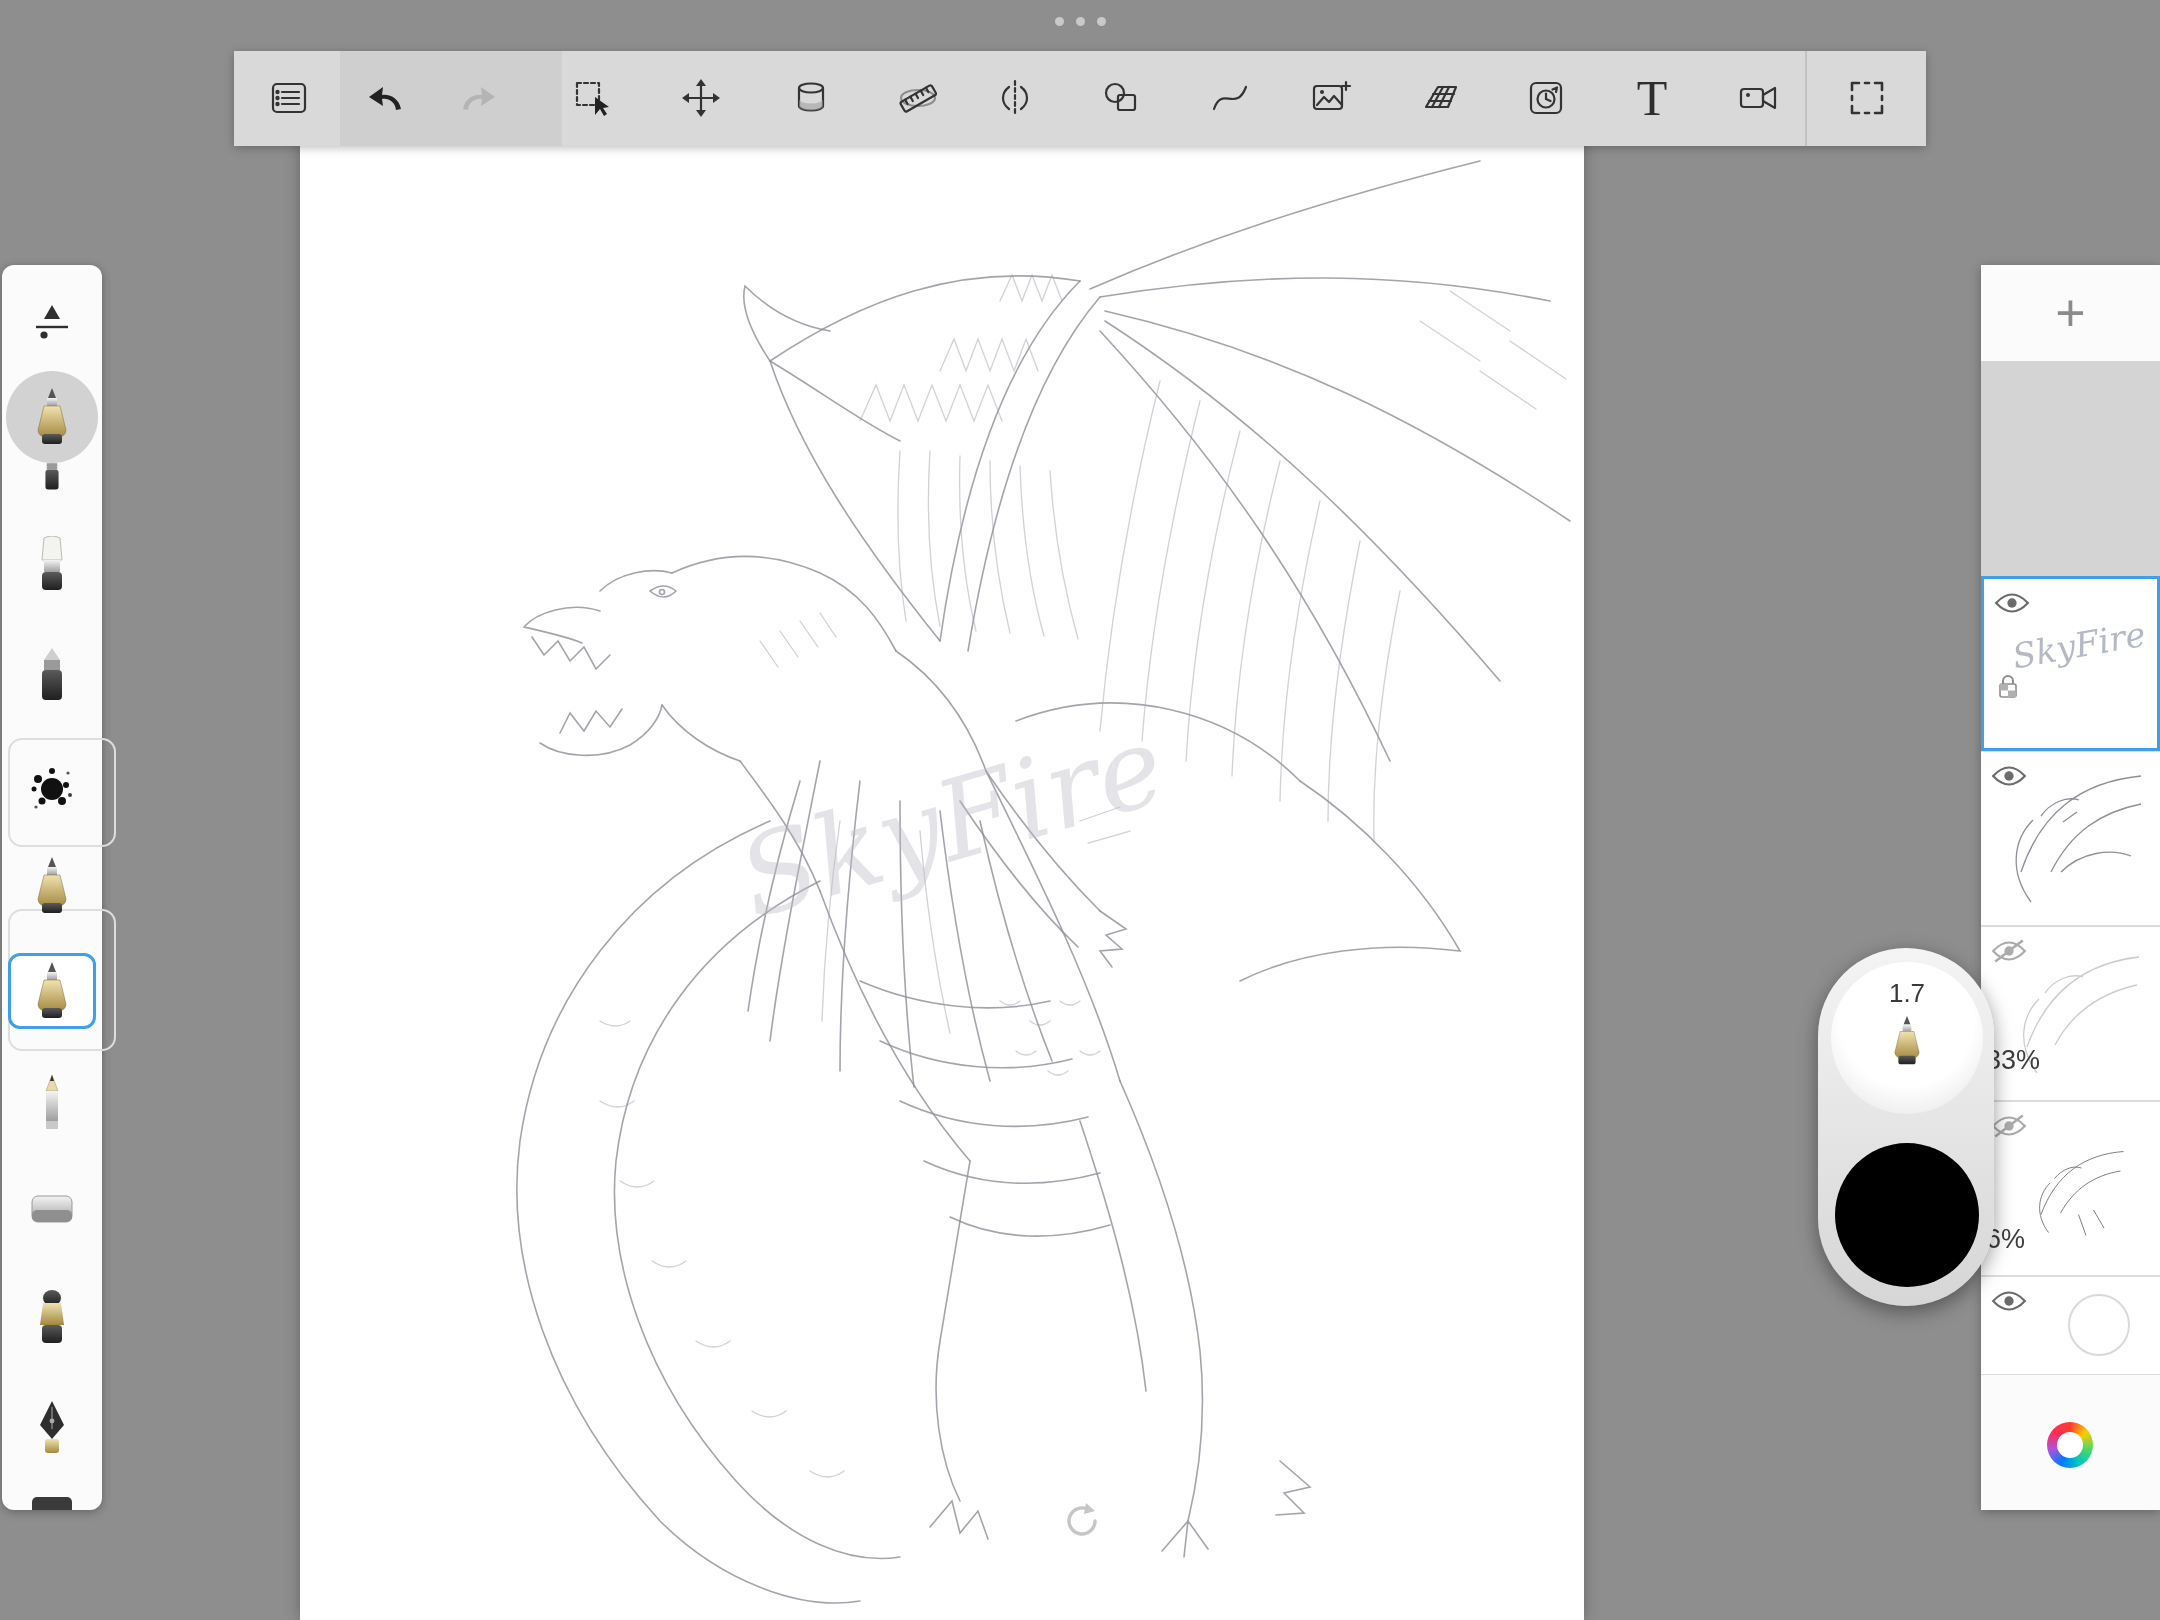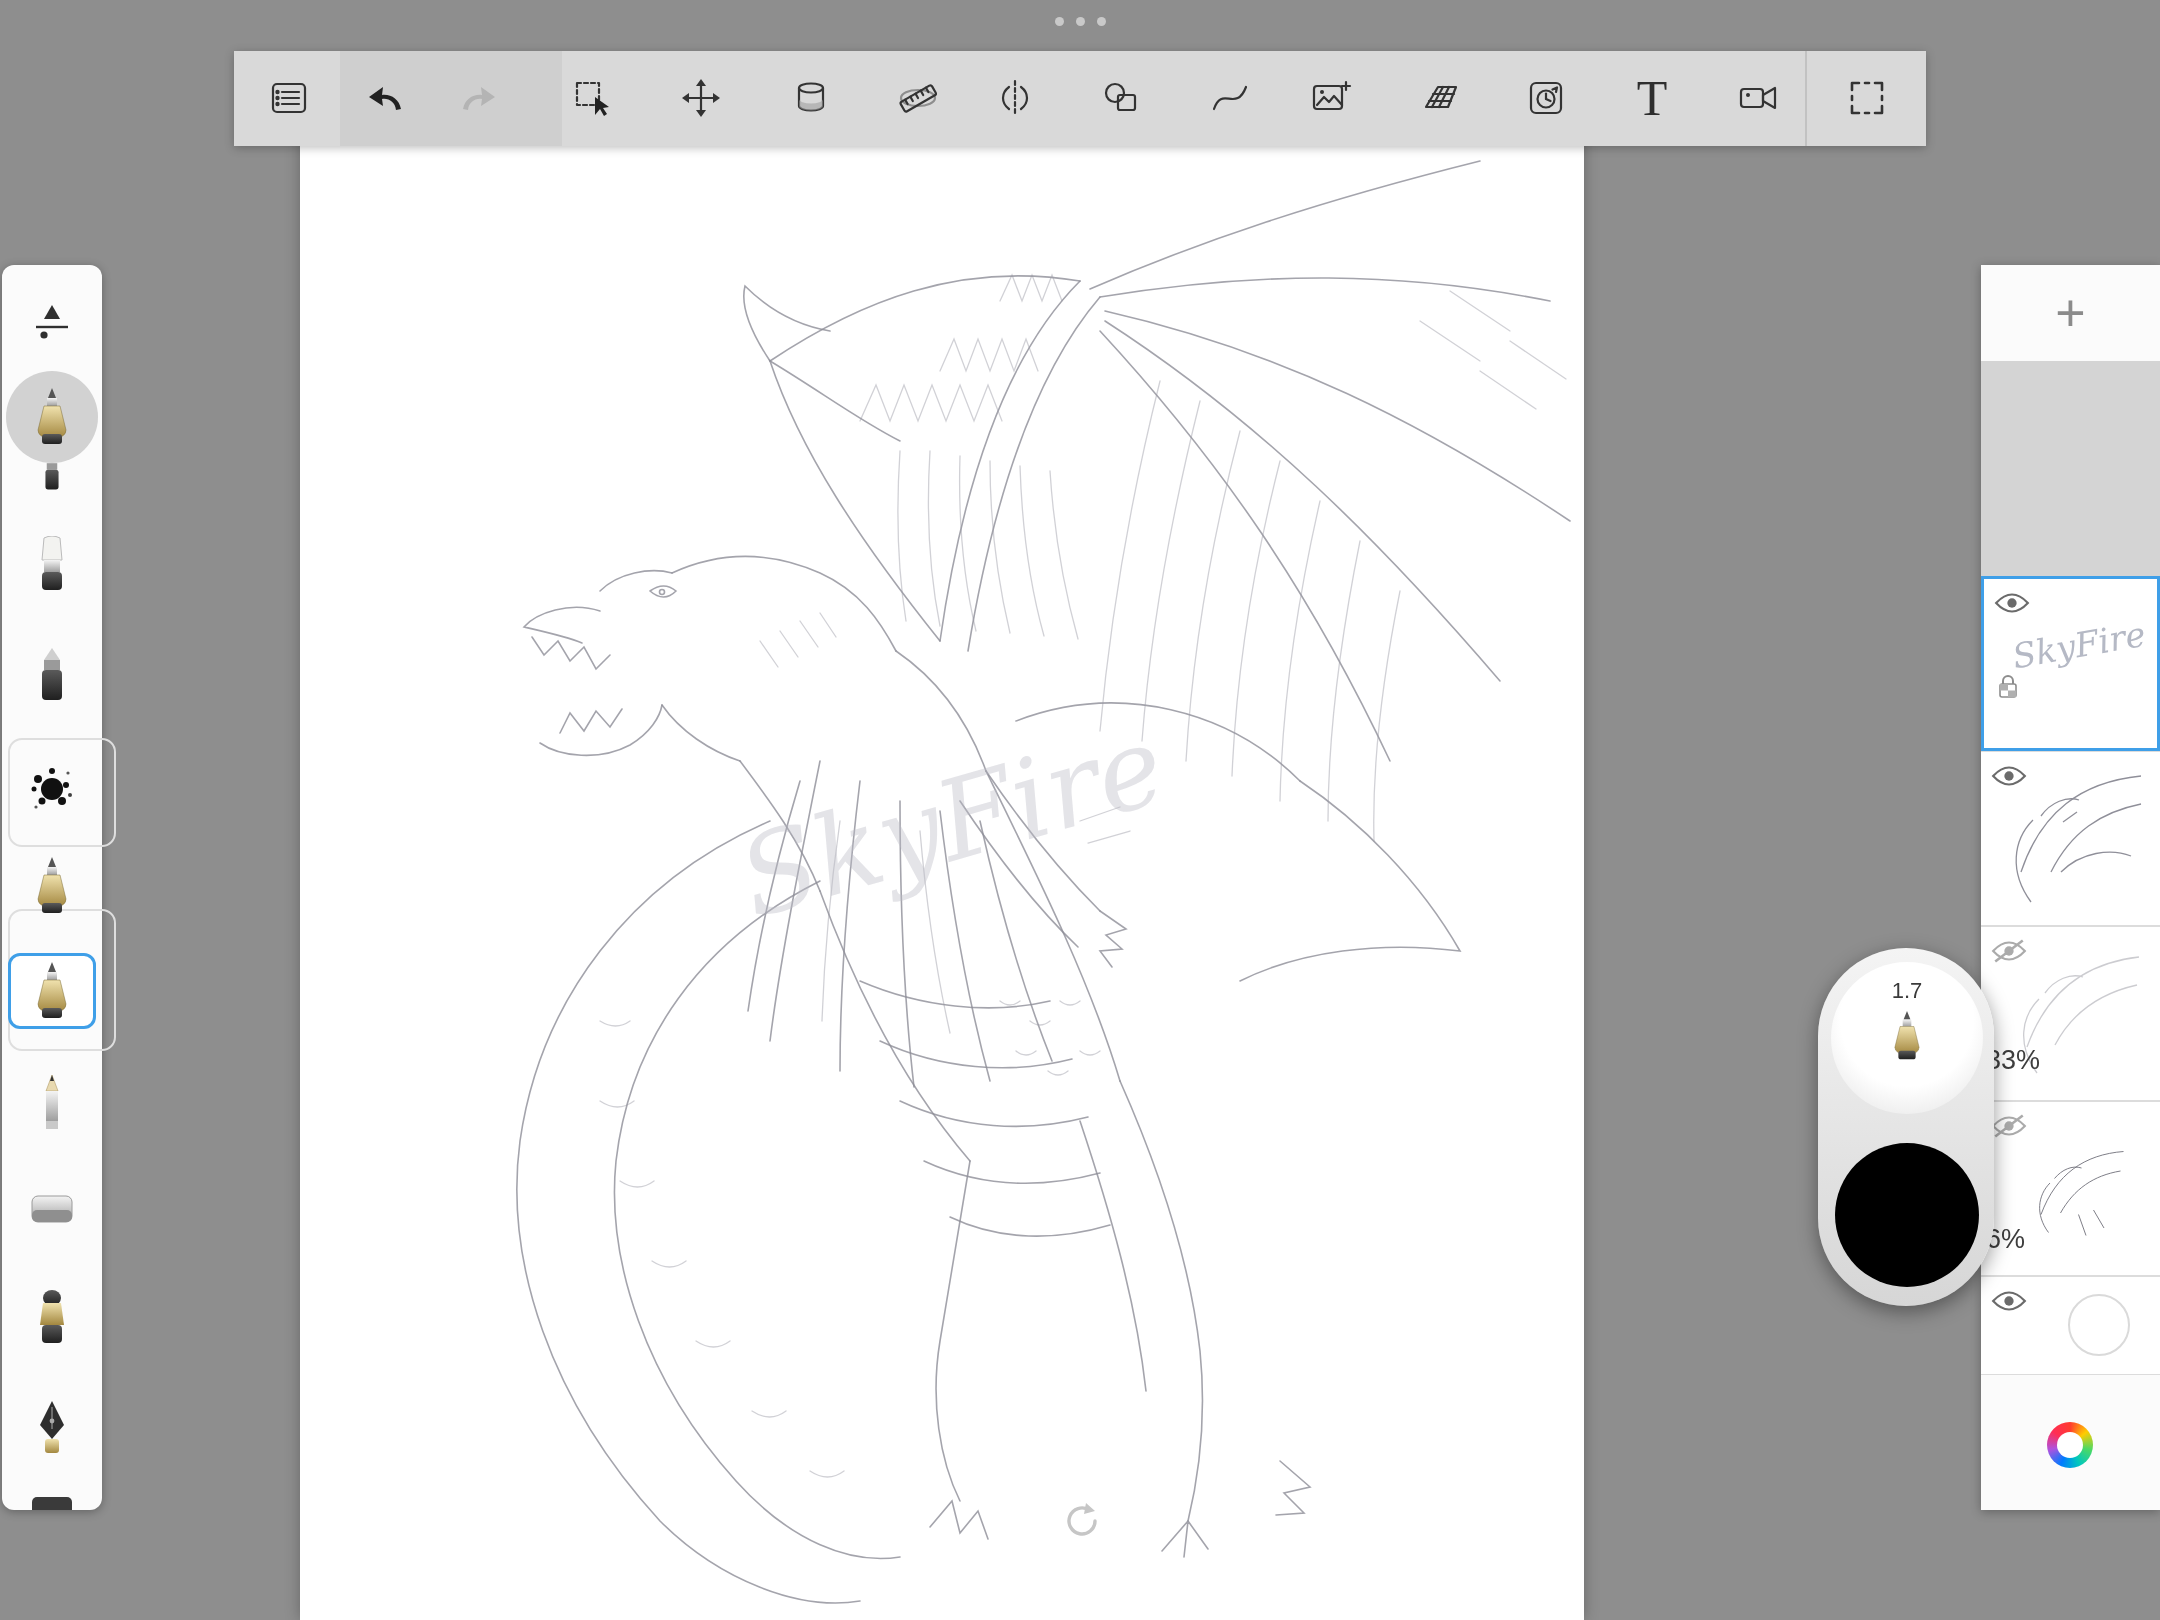--- a/index.html
+++ b/index.html
@@ -50,21 +50,21 @@
   #color-wheel{position:absolute;left:66px;top:1157px;width:46px;height:46px;border-radius:50%;cursor:pointer;
       background:conic-gradient(#ff3b30,#ffcc00,#4cd964,#00c7be,#007aff,#af52de,#ff2d55,#ff3b30);
       display:flex;align-items:center;justify-content:center;}
   #color-wheel .inner{width:26px;height:26px;border-radius:50%;background:#fff;}
 
   
   #puck{left:1818px;top:948px;width:176px;height:358px;border-radius:88px;
         background:linear-gradient(#f4f4f4,#d6d6d6);box-shadow:0 6px 20px rgba(0,0,0,.4);z-index:40;}
   #puck-size-circle{position:absolute;left:13px;top:14px;width:152px;height:152px;border-radius:50%;
         background:radial-gradient(circle at 50% 38%,#ffffff 55%,#e0e0e0);display:flex;flex-direction:column;align-items:center;cursor:pointer;}
-  #puck-size-label{margin-top:16px;font-size:22px;color:#3a3a3a;}
+  #puck-size-label{margin-top:16px;font-size:26px;color:#3a3a3a;}
   #puck-color-circle{position:absolute;left:17px;top:195px;width:144px;height:144px;border-radius:50%;background:#000;cursor:pointer;}
 
   
   #rotate-reset{left:1060px;top:1500px;width:40px;height:40px;cursor:pointer;z-index:25;}
 
   .thumb{position:absolute;left:0;top:0;}
 </style>
 </head>
 <body>
 

